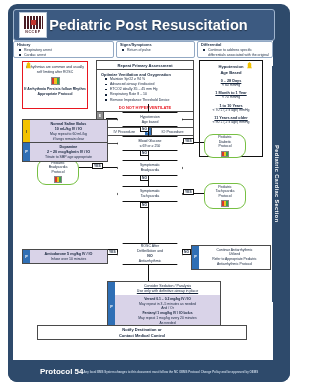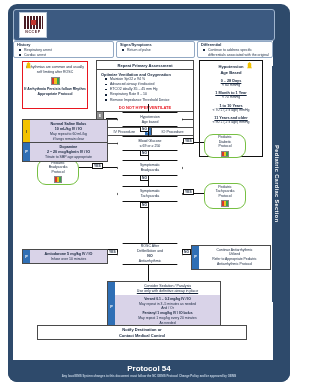--- a/index.html
+++ b/index.html
@@ -240,39 +240,40 @@
     background:#2e4a6b;display:flex;align-items:center;justify-content:center;
   }
   .sidetab span{
     writing-mode:vertical-rl;font-size:5.6px;font-weight:bold;color:#ffffff;letter-spacing:.4px;
   }
 
   
   .footer{
     position:absolute;left:8px;top:360px;width:282px;height:22px;
     background:#2e4a6b;border-radius:0 0 9px 9px;
-    display:flex;flex-direction:column;align-items:center;justify-content:center;
+    display:flex;flex-direction:row;align-items:center;justify-content:center;
   }
   .footer .fnum{font-size:8px;font-weight:bold;color:#ffffff;}
   .footer .ffine{font-size:2.9px;font-weight:bold;color:#c4d2e2;margin-top:1.5px;text-align:center;}
 </style>
 </head>
 <body>
 
 <div class="page">
 
   <div class="card">
 
     <div class="card-inner"></div>
 
     <div class="titlebar">
       <div class="logo">
         <div class="logo-grid"></div>
         <div class="logo-word">NCCEP</div>
       </div>
+      <div class="title">Pediatric Post Resuscitation</div>
     </div>
 
     <div class="inforow">
 
       <div class="infobox w1">
         <h4>History</h4>
         <ul>
           <li>Respiratory arrest</li>
           <li>Cardiac arrest</li>
         </ul>

